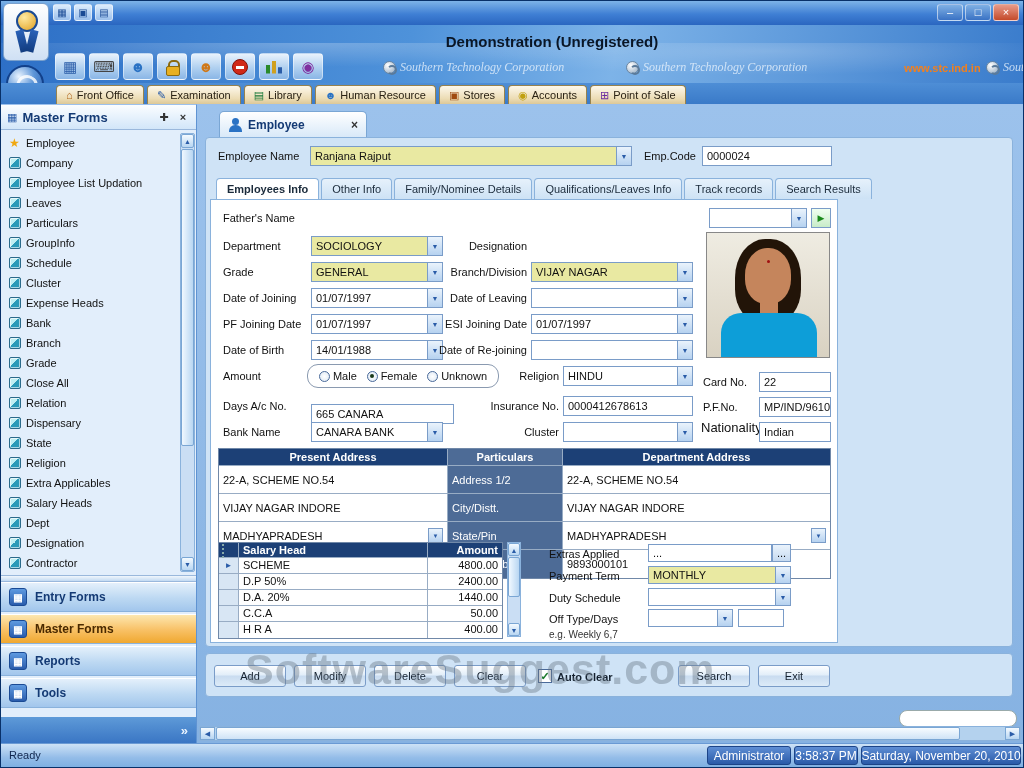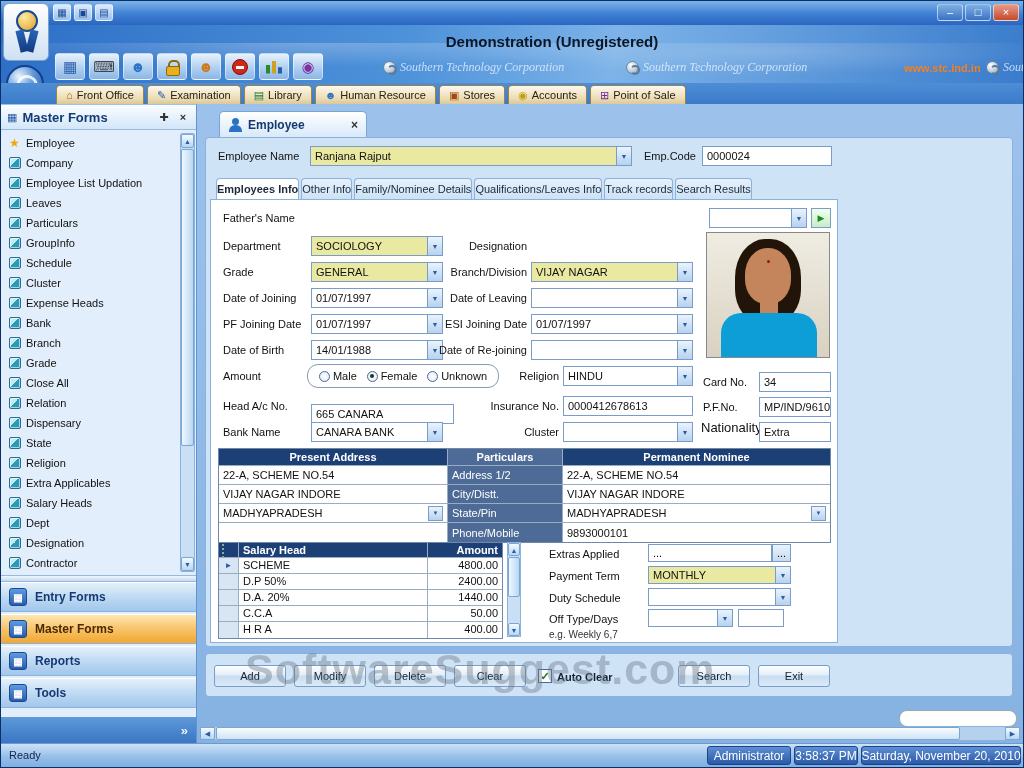--- a/index.html
+++ b/index.html
@@ -90,41 +90,41 @@
   .flabel{position:absolute;line-height:13px;white-space:nowrap}
   .r{text-align:right}
   .input{position:absolute;height:20px;background:#fff;border:1px solid #7a9cc8;padding:0 4px;line-height:18px;white-space:nowrap;overflow:hidden}
   .combo{position:absolute;height:20px;background:#fff;border:1px solid #7a9cc8;display:flex;align-items:stretch;overflow:hidden}
   .combo.ylw{background:#e9e9a2}
   .cval{flex:1;padding:0 4px;line-height:18px;white-space:nowrap;overflow:hidden}
   .cbtn{width:15px;flex:0 0 15px;background:linear-gradient(#eaf3fc,#b6d2f0);border-left:1px solid #7a9cc8;color:#2a5ca8;font-size:7px;display:flex;align-items:center;justify-content:center}
   .cbtn::after{content:"▼"}
 
   .subtabs{position:absolute;left:10px;top:40px;display:flex;gap:2px}
-  .stab{height:21px;padding:0 0;line-height:20px;background:linear-gradient(#e6f1fb,#cde2f5);border:1px solid #8ab2dc;border-bottom:none;border-radius:4px 4px 0 0;color:#1a2a3a;white-space:nowrap}
+  .stab{height:21px;padding:0 10px;line-height:20px;background:linear-gradient(#e6f1fb,#cde2f5);border:1px solid #8ab2dc;border-bottom:none;border-radius:4px 4px 0 0;color:#1a2a3a;white-space:nowrap}
   .stab.active{background:#fff;font-weight:bold}
 
   .formpanel{position:absolute;left:4px;top:61px;width:628px;height:444px;background:#fff;border:1px solid #8ab2dc}
   .gbox{position:absolute;left:96px;top:164px;width:192px;height:24px;border:1px solid #8a9ab0;border-radius:11px;display:flex;align-items:center;justify-content:space-around;padding:0 6px}
   .ropt{display:flex;align-items:center;gap:3px}
   .radio{width:11px;height:11px;border-radius:50%;border:1px solid #4a6a9a;background:radial-gradient(#fff,#dce8f4);position:relative}
   .radio.sel::after{content:"";position:absolute;left:2.5px;top:2.5px;width:4px;height:4px;border-radius:50%;background:#1a3a1a}
   .greenbtn{position:absolute;left:600px;top:8px;width:20px;height:20px;border:1px solid #7a9cc8;background:linear-gradient(#f0fff0,#c8ecc8);color:#1a8a1a;font-size:9px;text-align:center;line-height:18px}
   .greenbtn::after{content:"▶"}
 
   .photo{position:absolute;left:495px;top:32px;width:124px;height:126px;background:linear-gradient(#efece2,#d9d2c2);border:1px solid #888;overflow:hidden}
   .hair{position:absolute;left:28px;top:6px;width:66px;height:84px;border-radius:46% 46% 40% 40%;background:#221408}
   .face{position:absolute;left:38px;top:15px;width:46px;height:56px;border-radius:48% 48% 44% 44%;background:#c5855c}
   .bindi{position:absolute;left:60px;top:27px;width:3px;height:3px;border-radius:50%;background:#a01010}
   .pbody{position:absolute;left:14px;top:80px;width:96px;height:46px;border-radius:20px 20px 0 0;background:#0d9ed8}
   .pneck{position:absolute;left:53px;top:66px;width:18px;height:18px;background:#c5855c}
 
   .atable{position:absolute;left:7px;top:248px;width:613px;border:1px solid #7088a8}
   .arow{display:flex}
-  .acell{height:19px;border-right:1px solid #98acc4;border-bottom:1px solid #98acc4;display:flex;align-items:center;padding:0 4px;background:#fff;overflow:hidden;white-space:nowrap}
+  .acell{height:28px;border-right:1px solid #98acc4;border-bottom:1px solid #98acc4;display:flex;align-items:center;padding:0 4px;background:#fff;overflow:hidden;white-space:nowrap}
   .arow:last-child .acell{border-bottom:none}
   .acell:last-child{border-right:none}
   .acell.mid{background:#4d6b96;color:#fff}
   .arow.hdr .acell{height:17px;background:#1c4076;color:#fff;font-weight:bold;justify-content:center}
   .arow.hdr .acell.mid{background:#4d6b96}
   .ca{width:229px;flex:0 0 229px}.cb2{width:115px;flex:0 0 115px}.cc{flex:1}
   .cellbtn{margin-left:auto;width:15px;height:15px;background:linear-gradient(#eaf3fc,#b6d2f0);border:1px solid #7a9cc8;color:#2a5ca8;font-size:6px;display:flex;align-items:center;justify-content:center}
   .cellbtn::after{content:"▼"}
 
   .stable{position:absolute;left:7px;top:342px;width:285px;border:1px solid #7088a8}
@@ -485,48 +485,48 @@
               <span class="radio"></span>
               <span>Unknown</span>
             </span>
         </div>
         <span class="flabel r" style="left:240px;top:170px;width:108px">Religion</span>
         <div class="combo" style="left:352px;top:166px;width:130px">
             <span class="cval">HINDU</span>
             <span class="cbtn"></span>
           </div>
 
-        <span class="flabel" style="left:12px;top:200px">Head A/c No.</span>
+        <span class="flabel" style="left:12px;top:200px">Days A/c No.</span>
         <div class="input" style="left:100px;top:204px;width:143px">665 CANARA</div>
         <span class="flabel r" style="left:240px;top:200px;width:108px">Insurance No.</span>
         <div class="input" style="left:352px;top:196px;width:130px">0000412678613</div>
 
         <span class="flabel" style="left:12px;top:226px">Bank Name</span>
         <div class="combo" style="left:100px;top:222px;width:132px">
             <span class="cval">CANARA BANK</span>
             <span class="cbtn"></span>
           </div>
         <span class="flabel r" style="left:240px;top:226px;width:108px">Cluster</span>
         <div class="combo" style="left:352px;top:222px;width:130px">
             <span class="cval"></span>
             <span class="cbtn"></span>
           </div>
 
         <span class="flabel" style="left:492px;top:176px">Card No.</span>
-        <div class="input" style="left:548px;top:172px;width:72px">34</div>
+        <div class="input" style="left:548px;top:172px;width:72px">22</div>
         <span class="flabel" style="left:492px;top:201px">P.F.No.</span>
         <div class="input" style="left:548px;top:197px;width:72px">MP/IND/9610,</div>
         <span class="flabel" style="left:490px;top:223px;width:56px;font-size:13px;white-space:normal;line-height:10px">Nationality</span>
-        <div class="input" style="left:548px;top:222px;width:72px">Extra</div>
+        <div class="input" style="left:548px;top:222px;width:72px">Indian</div>
 
         <div class="atable">
           <div class="arow hdr">
             <div class="acell ca">Present Address</div>
             <div class="acell cb2 mid">Particulars</div>
-            <div class="acell cc">Permanent Nominee</div>
+            <div class="acell cc">Department Address</div>
           </div>
           <div class="arow">
             <div class="acell ca">22-A, SCHEME NO.54</div>
             <div class="acell cb2 mid">Address 1/2</div>
             <div class="acell cc">22-A, SCHEME NO.54</div>
           </div>
           <div class="arow">
             <div class="acell ca">VIJAY NAGAR INDORE</div>
             <div class="acell cb2 mid">City/Distt.</div>
             <div class="acell cc">VIJAY NAGAR INDORE</div>

